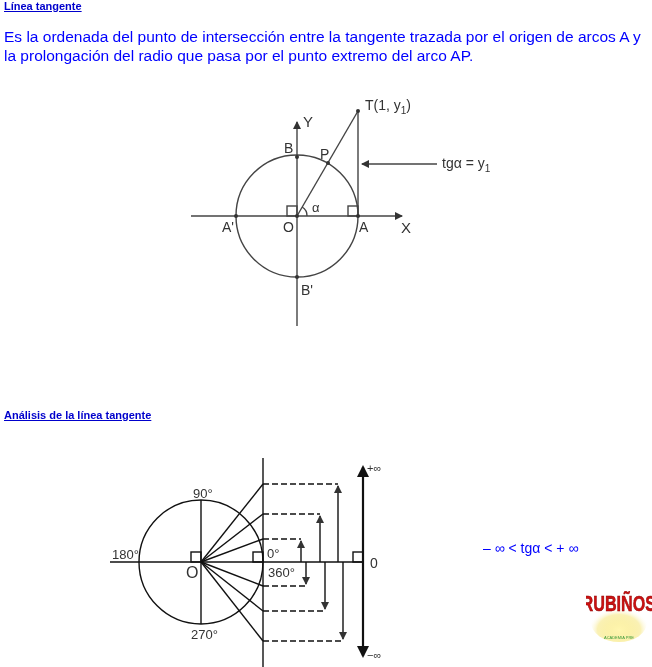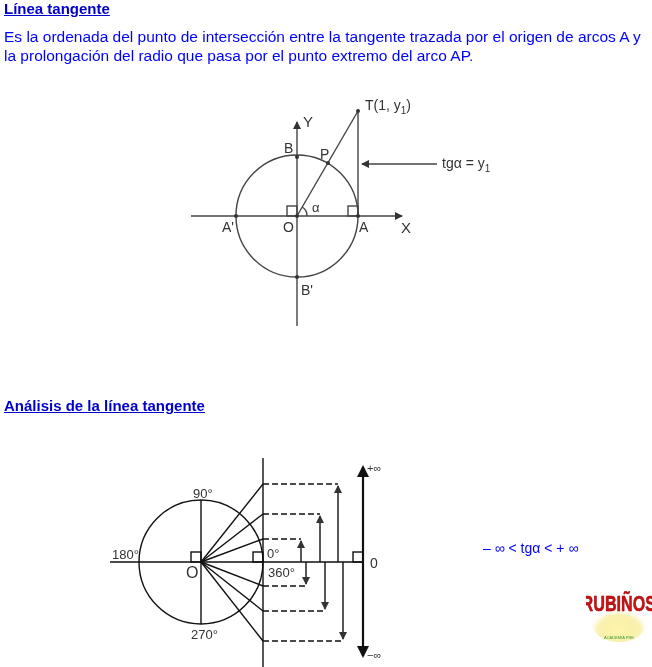--- a/index.html
+++ b/index.html
@@ -1,29 +1,29 @@
 <!DOCTYPE html>
 <html><head>
 <meta charset="utf-8">
 <style>
   html, body { margin:0; padding:0; background:#ffffff; }
   body { width:652px; height:667px; position:relative; overflow:hidden; font-family:"Liberation Sans", sans-serif; }
-  .h { position:absolute; left:4px; font-weight:bold; font-size:15px; color:#0000cc; text-decoration:underline; margin:0; }
+  .h { position:absolute; left:4px; font-weight:bold; font-size:11px; color:#0000cc; text-decoration:underline; margin:0; }
   .p { position:absolute; left:4px; top:27px; width:650px; font-size:15.5px; line-height:19px; color:#0000ff; margin:0; }
   svg { position:absolute; left:0; top:0; }
   .lbl { font-family:"Liberation Sans", sans-serif; fill:#333; }
   .ineq { position:absolute; left:483px; top:540px; font-size:14px; color:#0000ff; }
   .logo { position:absolute; left:586px; top:584px; width:66px; height:59px; }
 </style>
 </head>
 <body>
 
 <p class="h" style="top:0px;">Línea tangente</p>
 <p class="p">Es la ordenada del punto de intersección entre la tangente trazada por el origen de arcos A y la prolongación del radio que pasa por el punto extremo del arco AP.</p>
-<p class="h" style="top:397px;text-decoration:underline;">Análisis de la línea tangente</p>
+<p class="h" style="top:409px;text-decoration:underline;">Análisis de la línea tangente</p>
 
 <svg width="652" height="667">
   <defs>
     <marker id="arr" markerWidth="8" markerHeight="8" refX="7" refY="4" orient="auto" markerUnits="userSpaceOnUse">
       <path d="M0,0 L8,4 L0,8 z" fill="#333"></path>
     </marker>
     <marker id="arrB" markerWidth="12" markerHeight="12" refX="10" refY="6" orient="auto" markerUnits="userSpaceOnUse">
       <path d="M0,0 L12,6 L0,12 z" fill="#111"></path>
     </marker>
   </defs>

